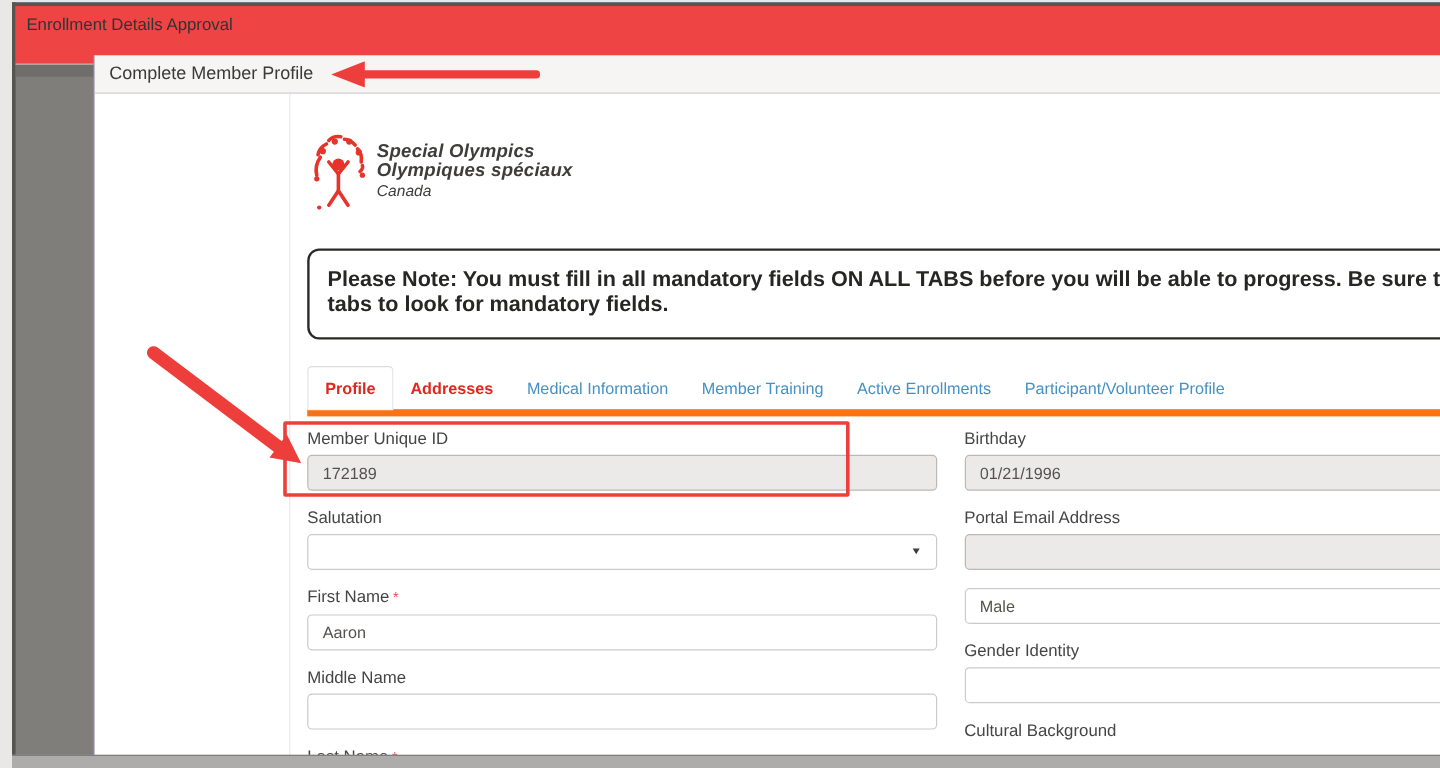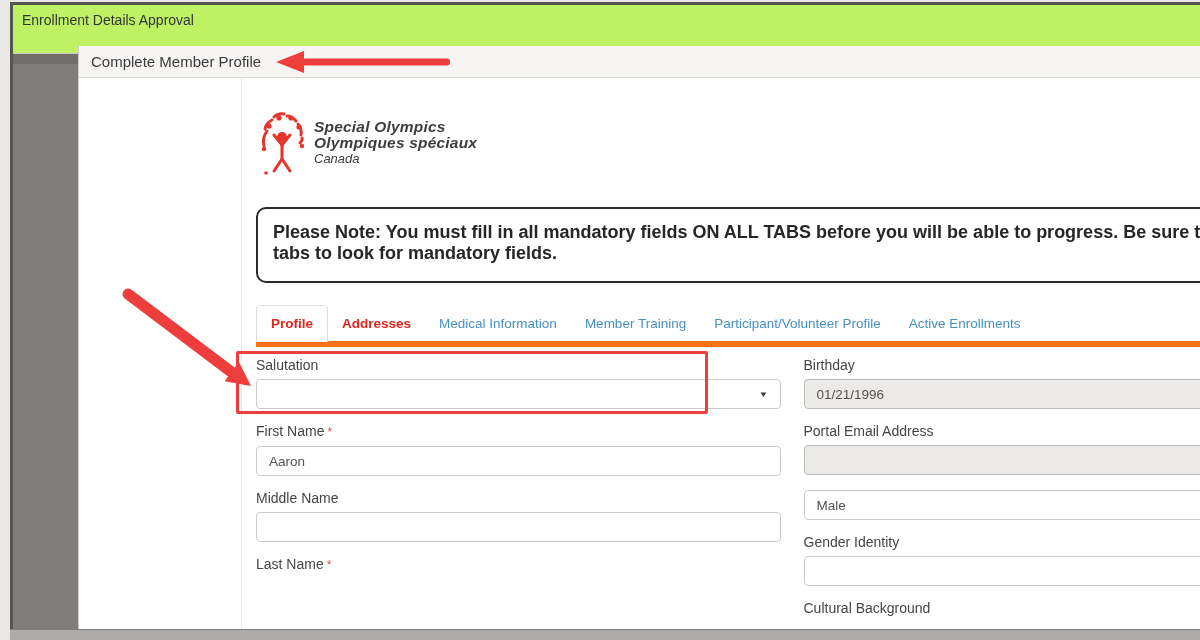--- a/index.html
+++ b/index.html
@@ -8,21 +8,21 @@
     position:relative; overflow:hidden;
     background:#e9e8e6;
     font-family:"Liberation Sans", sans-serif;
   }
   .window {
     position:absolute; left:10px; top:2px; width:1190px; height:638px;
     border-left:3px solid #57554f; border-top:3px solid #57554f;
     background:#7f7e7b;
   }
   .titlebar {
-    height:49px; background:#bef264; border-bottom:1px solid #c9c7c3;
+    height:49px; background:#ef4444; border-bottom:1px solid #c9c7c3;
     font-size:14px; color:#333; line-height:31px; padding-left:9px;
   }
   .dark-strip { height:10px; background:#6f6e6a; }
   .panel {
     position:absolute; left:65px; top:41px; right:0; bottom:0;
     background:#4c1d95; border-left:1px solid #cfcdc9;
     display:flex; flex-direction:column;
   }
   .panel-header {
     height:32px; background:#f6f5f3; border-bottom:1px solid #d8d6d3;
@@ -132,27 +132,31 @@
 
         <div class="notice">
           <span>Please Note: You must fill in all mandatory fields ON ALL TABS before you will be able to progress. Be sure to click on all tabs to look for mandatory fields.</span>
         </div>
 
         <div class="tabs">
           <div class="tab red active">Profile</div>
           <div class="tab red">Addresses</div>
           <div class="tab blue">Medical Information</div>
           <div class="tab blue">Member Training</div>
+          <div class="tab blue">Active Enrollments</div>
           <div class="tab blue">Participant/Volunteer Profile</div>
-          <div class="tab blue">Active Enrollments</div>
         </div>
 
         <div class="form-grid">
           <div class="col">
 
+            <div class="field">
+              <span class="lbl">Member Unique ID</span>
+              <input class="disabled" disabled="" value="172189" style="">
+            </div>
 
             <div class="field">
               <span class="lbl">Salutation</span>
               <div class="select-wrap">
                 <input value="" style="">
                 <span class="caret">▼</span>
               </div>
             </div>
 
             <div class="field">

